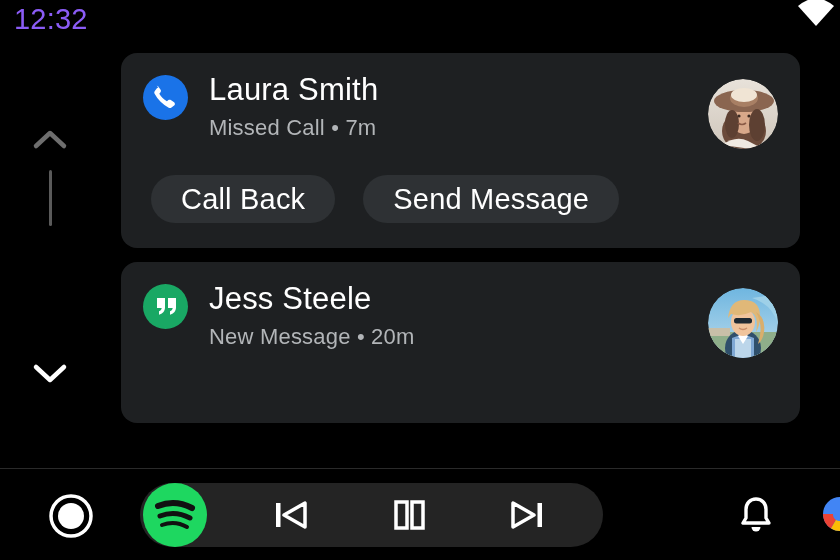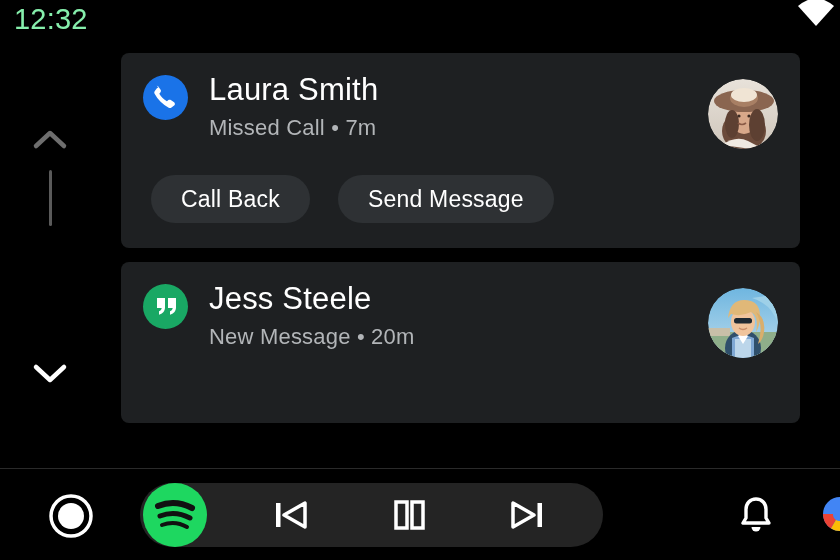--- a/index.html
+++ b/index.html
@@ -3,50 +3,50 @@
 <meta charset="utf-8">
 <style>
   * { margin:0; padding:0; box-sizing:border-box; }
   html,body { width:840px; height:560px; background:#000; overflow:hidden; }
   body { font-family:"Liberation Sans", sans-serif; -webkit-font-smoothing:antialiased; }
 
   #screen { position:relative; width:840px; height:560px; background:#000; }
 
   
   #status-bar { position:absolute; left:0; top:0; width:840px; height:48px; }
-  #clock { position:absolute; left:14px; top:3px; font-size:29px; color:#86efac; letter-spacing:.2px; }
+  #clock { position:absolute; left:14px; top:3px; font-size:29px; color:#8b5cf6; letter-spacing:.2px; }
   #wifi { position:absolute; right:4px; top:-4px; width:40px; height:34px; }
 
   
   #scroll-rail { position:absolute; left:28px; top:126px; width:44px; height:260px; }
   .chev { position:absolute; left:0; width:44px; height:26px; }
   #chev-up { top:0; }
   #chev-down { top:234px; }
   #scroll-track { position:absolute; left:21px; top:44px; width:3px; height:56px;
                   background:#5a5a5a; border-radius:2px; }
 
   
-  .card { position:absolute; left:121px; width:679px; background:#1e2022; border-radius:8px; }
+  .card { position:absolute; left:121px; width:679px; background:#1e2022; border-radius:16px; }
   #card-0 { top:53px; height:195px; }
   #card-1 { top:262px; height:161px; }
 
   .app-icon { position:absolute; left:22px; top:22px; width:45px; height:45px; border-radius:50%; }
   .icon-phone { background:#1a73e8; }
   .icon-msg   { background:#19a864; }
 
   .title { position:absolute; left:88px; top:19px; font-size:31px; color:#fff; letter-spacing:.2px; }
   .subtitle { position:absolute; left:88px; top:62px; font-size:22px; color:#b2b5b8; letter-spacing:.2px; }
 
   .avatar { position:absolute; right:22px; top:26px; width:70px; height:70px;
             border-radius:50%; overflow:hidden; background:#2a2c2e; }
   .avatar svg { display:block; width:70px; height:70px; }
 
   .actions { position:absolute; left:30px; top:122px; display:flex; gap:28px; }
   .action-btn { height:48px; padding:0 30px; border:none; border-radius:26px;
-                background:#2e3134; color:#fff; font-size:23px;
+                background:#2e3134; color:#fff; font-size:29px;
                 font-family:"Liberation Sans", sans-serif; letter-spacing:.2px;
                 display:flex; align-items:center; justify-content:center; cursor:pointer; }
 
   
   #bottom-divider { position:absolute; left:0; top:468px; width:840px; height:1px; background:#2a2a2a; }
   #bottom-bar { position:absolute; left:0; top:469px; width:840px; height:91px; background:#000; }
 
   #home-btn { position:absolute; left:48px; top:24px; width:46px; height:46px; }
   #media-pill { position:absolute; left:140px; top:14px; width:463px; height:64px;
                 background:#242424; border-radius:32px; }

